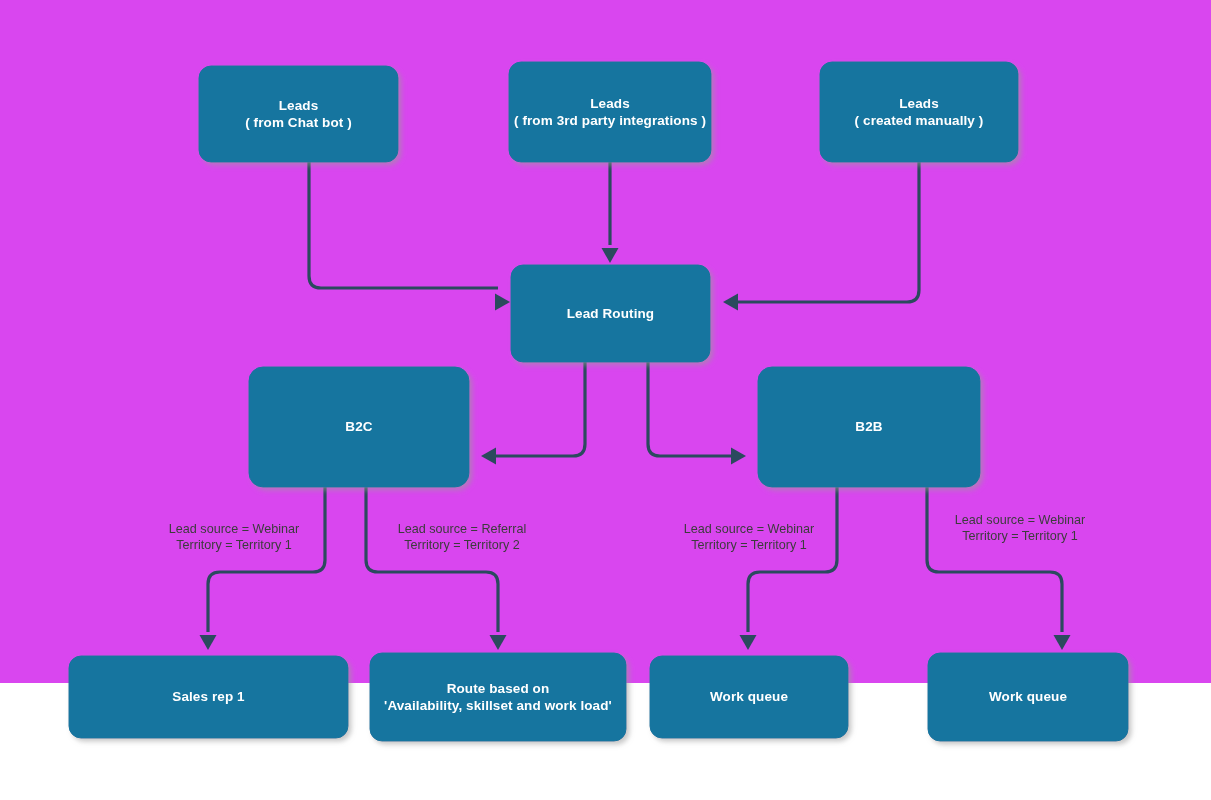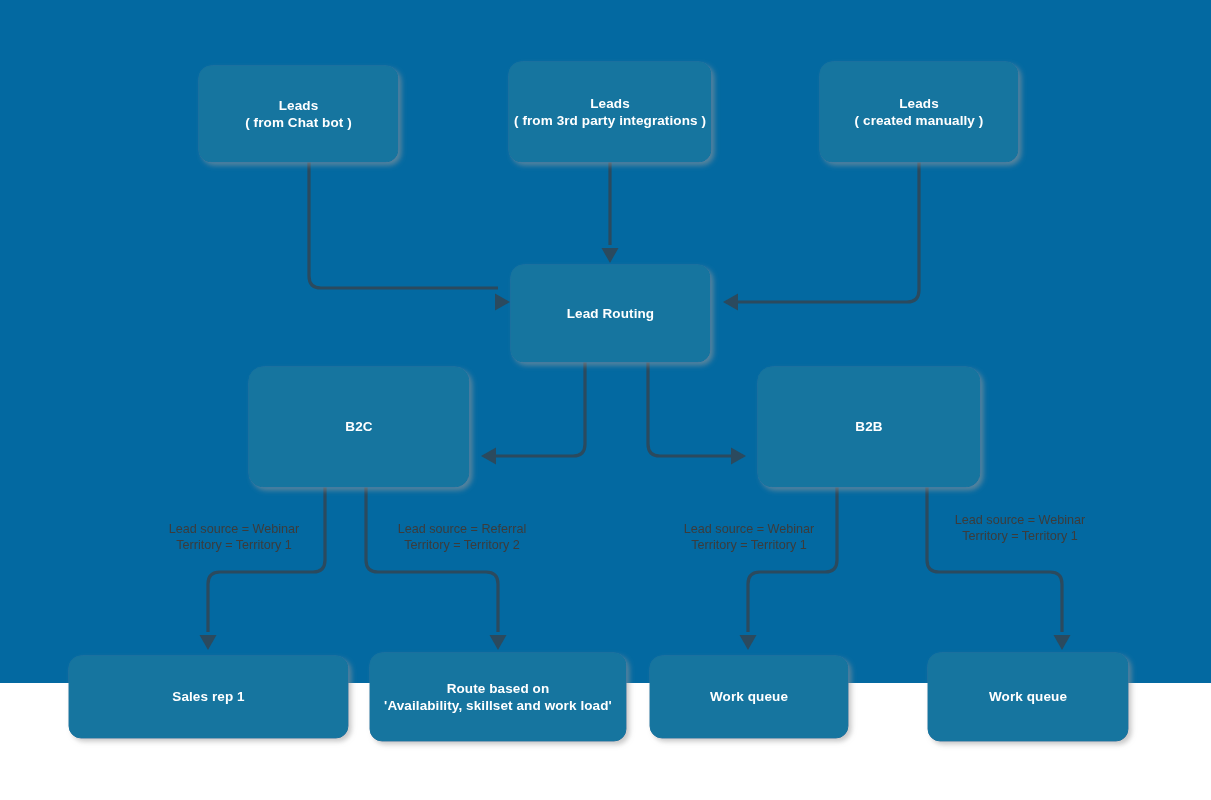--- a/index.html
+++ b/index.html
@@ -11,21 +11,21 @@
   body {
     width: 1211px;
     height: 800px;
     overflow: hidden;
     font-family: "Liberation Sans", sans-serif;
   }
   #diagram-canvas {
     position: relative;
     width: 1211px;
     height: 683px;
-    background: #0369a1;
+    background: #d946ef;
   }
   svg.flow {
     position: absolute;
     top: 0;
     left: 0;
     width: 1211px;
     height: 800px;
   }
   .node-rect {
     fill: #16749f;

